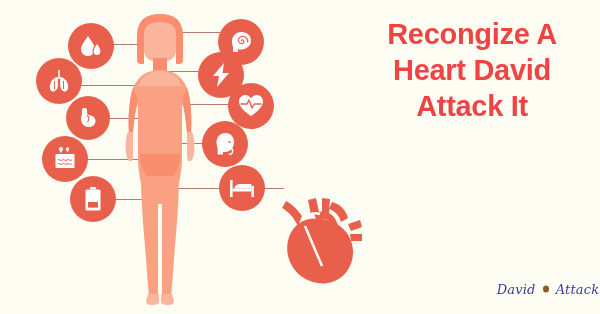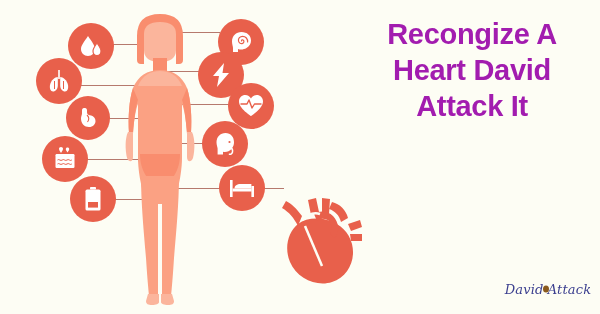--- a/index.html
+++ b/index.html
@@ -16,40 +16,40 @@
     font-family: "Liberation Sans", sans-serif;
   }
 
   
   #headline {
     position: absolute;
     left: 352px;
     top: 16px;
     width: 240px;
     text-align: center;
-    color: #a21caf;
+    color: #ef4444;
     font-family: "Liberation Sans", sans-serif;
     font-weight: bold;
     font-size: 29px;
     line-height: 36px;
     letter-spacing: -0.3px;
   }
   #headline .hl-line { display: block; white-space: nowrap; }
 
   
   #logo {
     position: absolute;
     left: 505px;
     top: 276px;
     width: 86px;
     height: 26px;
     display: flex;
     align-items: center;
     justify-content: center;
-    gap: 2px;
+    gap: 10px;
   }
   #logo .logo-word {
     font-family: "DejaVu Serif", serif;
     font-style: italic;
     font-size: 13px;
     color: #3b3f8f;
     letter-spacing: 0.2px;
   }
   #logo .avocado {
     position: relative;

